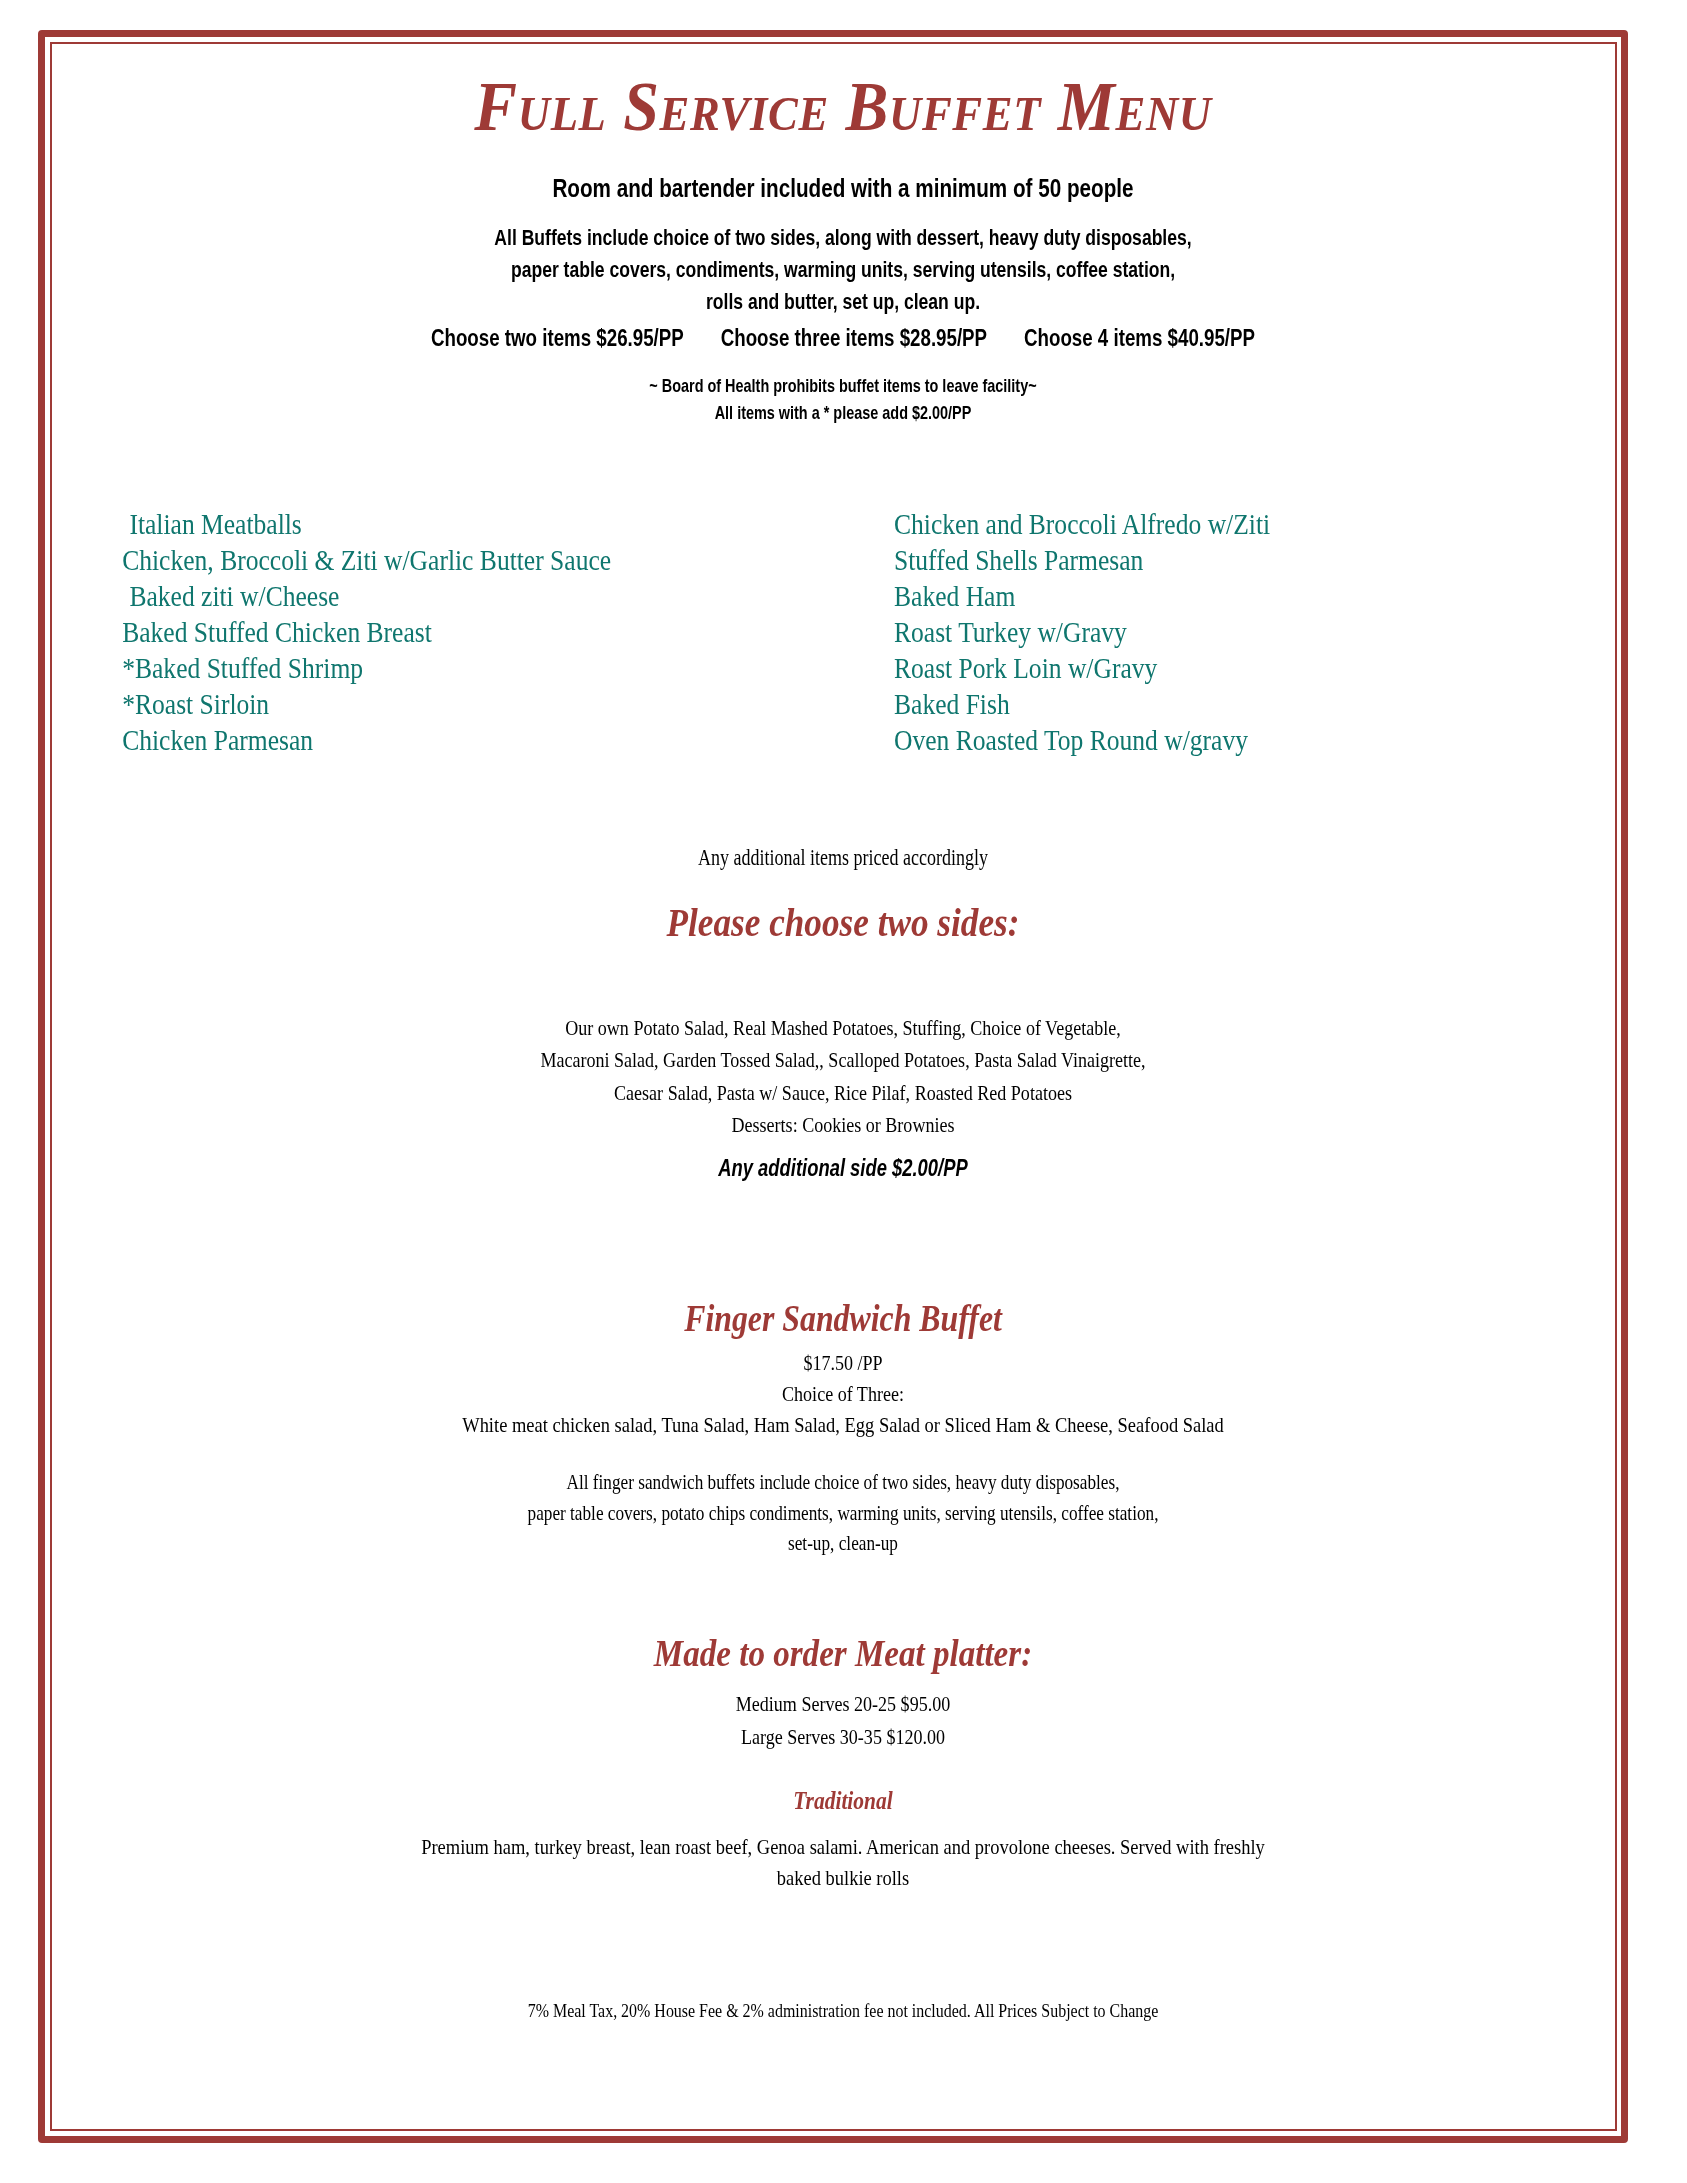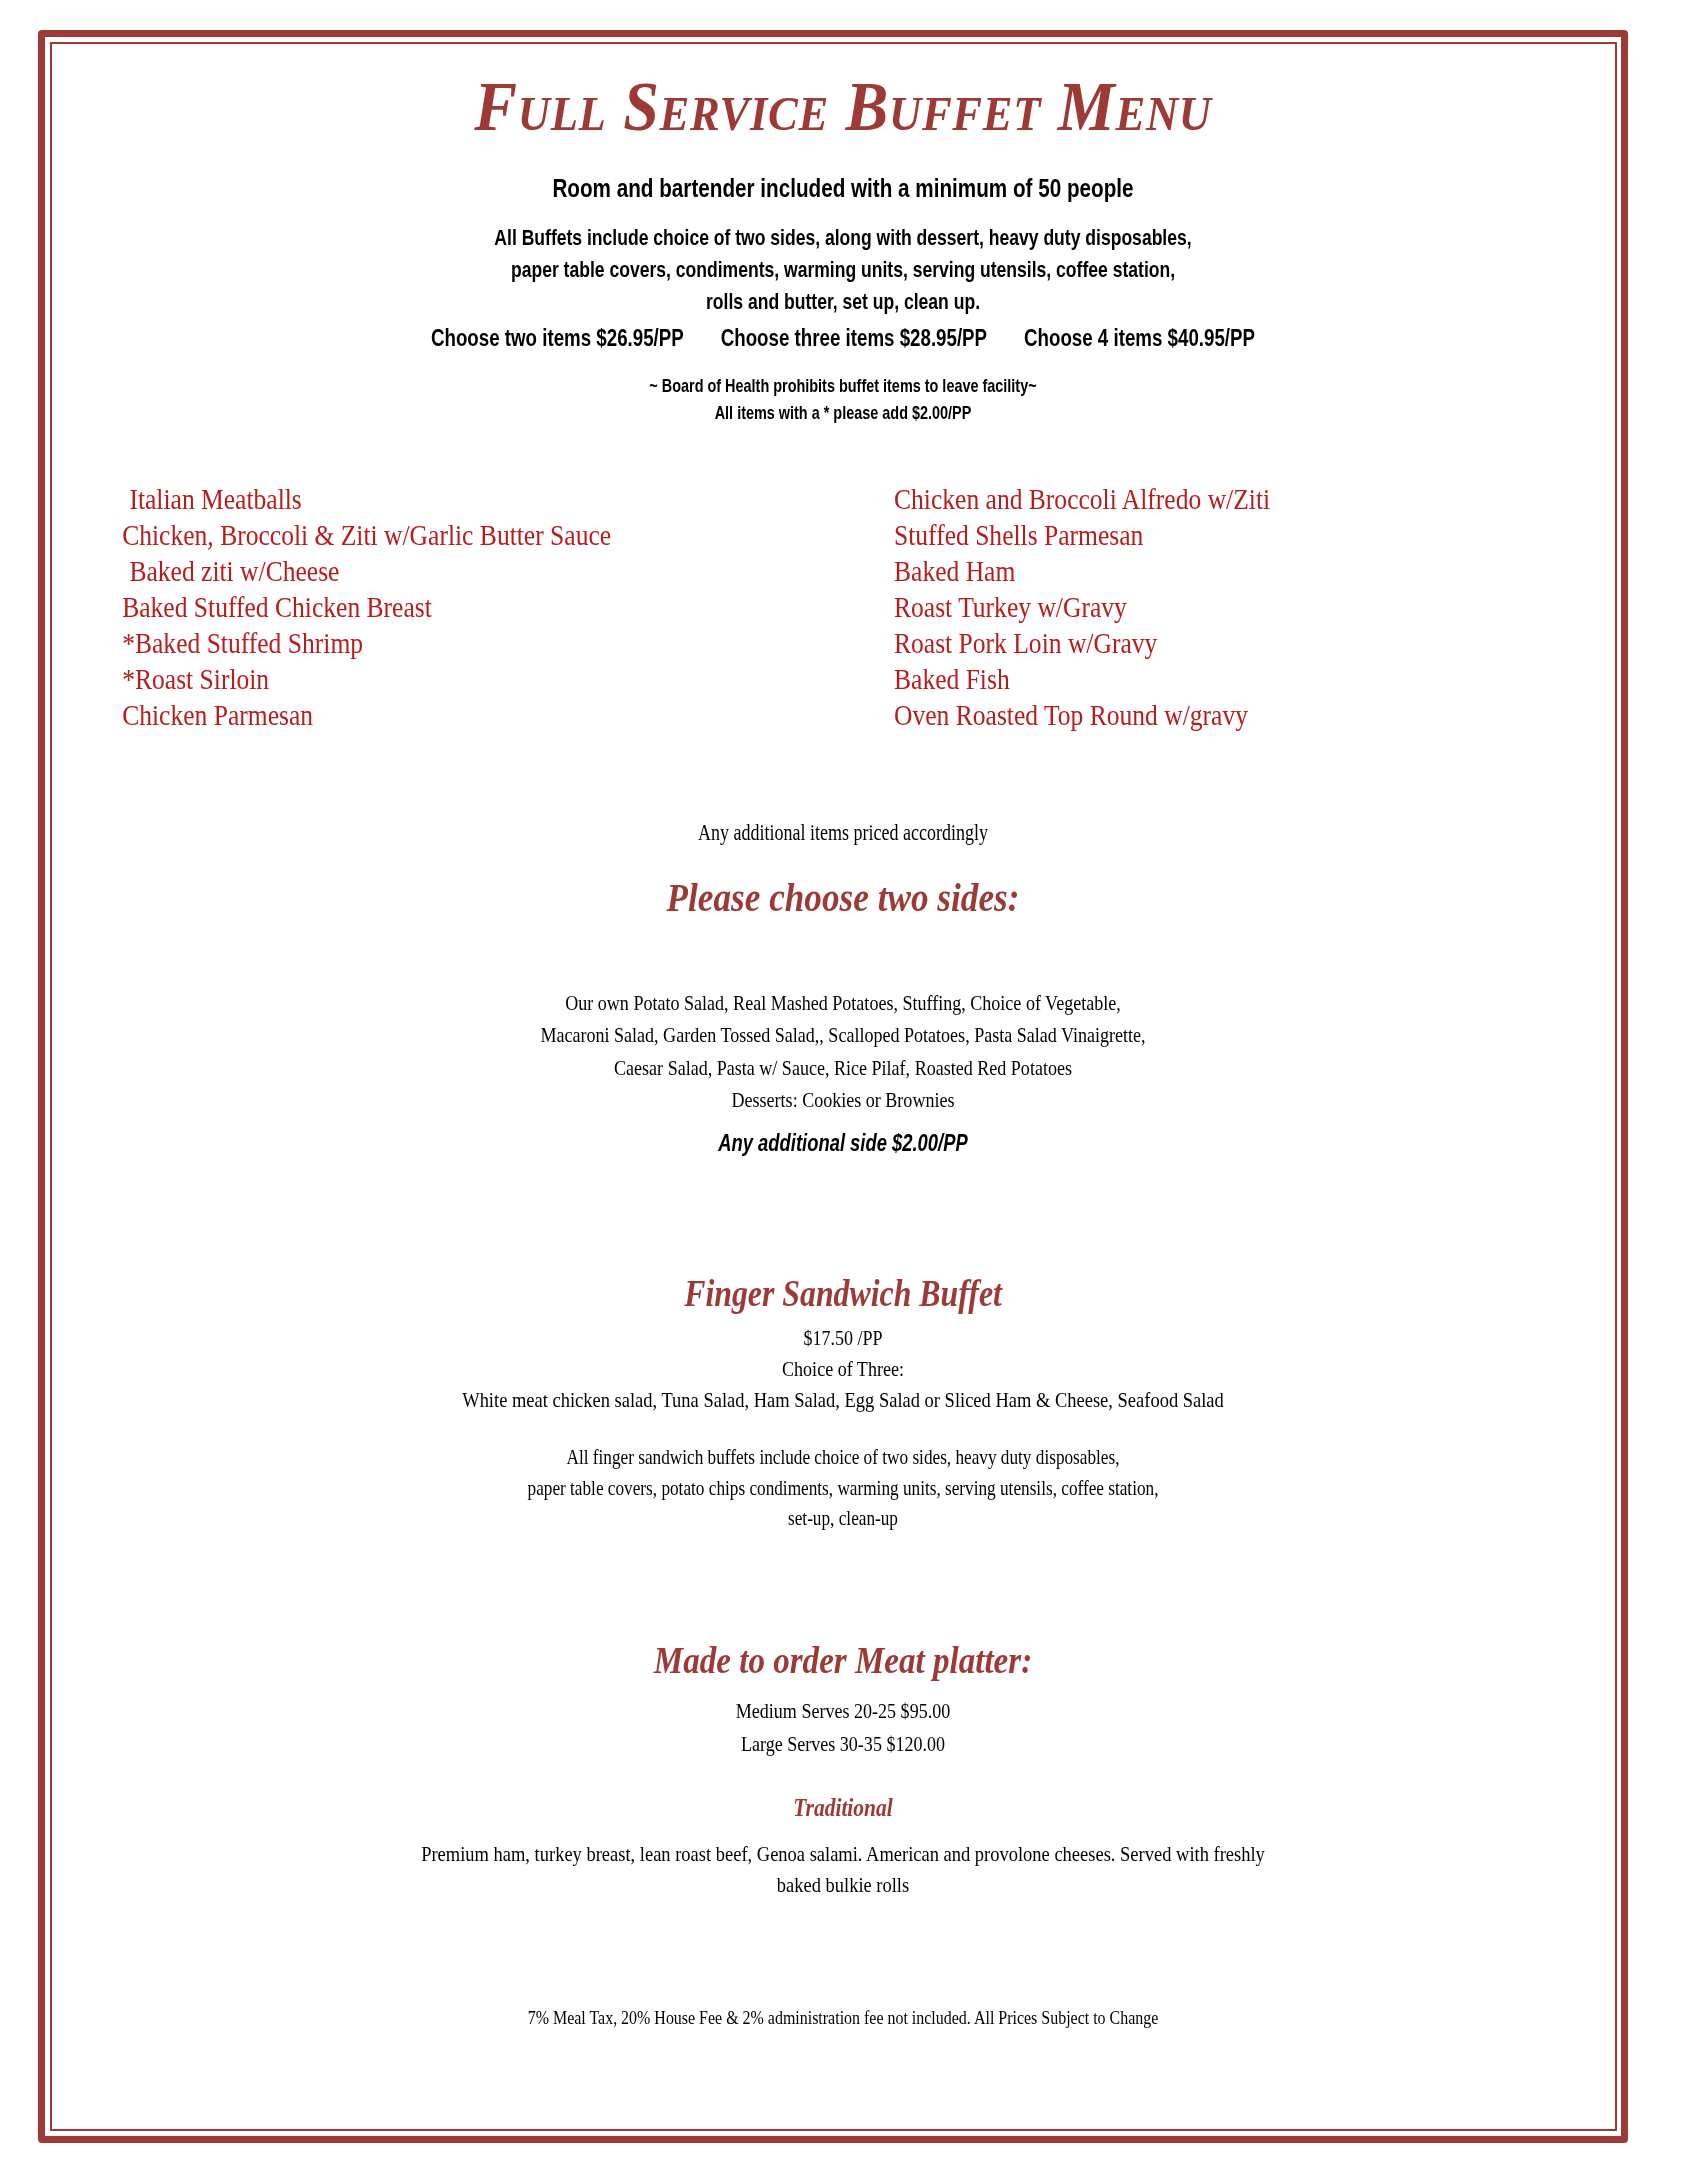--- a/index.html
+++ b/index.html
@@ -100,25 +100,25 @@
   .notes {
     font-size: 18.5px;
     line-height: 1.45;
     margin-top: 21px;
   }
   .notes div { white-space: nowrap; }
 
   
   .items {
     display: flex;
-    margin-top: 55px;
+    margin-top: 80px;
     font-family: "Liberation Serif", serif;
     font-size: 28.4px;
     line-height: 1.27;
-    color: #b91c1c;
+    color: #0f766e;
   }
   .items .col { transform: scaleX(0.90); transform-origin: left top; }
   .col-left  { width: 767px; padding-left: 48px; }
   .col-right { width: 761px; padding-left: 60px; }
   .items .row { white-space: nowrap; }
   .items .row.indent { padding-left: 8px; }
 
   
   .ser-center {
     text-align: center;
@@ -165,21 +165,21 @@
     white-space: nowrap;
     color: #000;
   }
 
   .finger-wrap { margin-top: 115px; }
   .finger-price { font-size: 22px; margin-top: 9.3px; transform: scaleX(0.82); }
   .finger-choice{ font-size: 22px; margin-top: 5.3px;  transform: scaleX(0.82); }
   .finger-opts  { font-size: 22px; margin-top: 5.3px;  transform: scaleX(0.84); }
   .finger-incl  { font-size: 21px; line-height: 1.45; margin-top: 29px; transform: scaleX(0.82); }
 
-  .platter-wrap { margin-top: 104px; }
+  .platter-wrap { margin-top: 72px; }
   .platter-sizes{ font-size: 22px; line-height: 1.5; margin-top: 12px; transform: scaleX(0.82); }
   .trad-wrap    { margin-top: 34px; }
   .trad-desc    { font-size: 22px; line-height: 1.45; margin-top: 16px; transform: scaleX(0.84); }
 
   .footer-note {
     font-size: 19px;
     margin-top: 106px;
     transform: scaleX(0.84);
   }
 </style>

